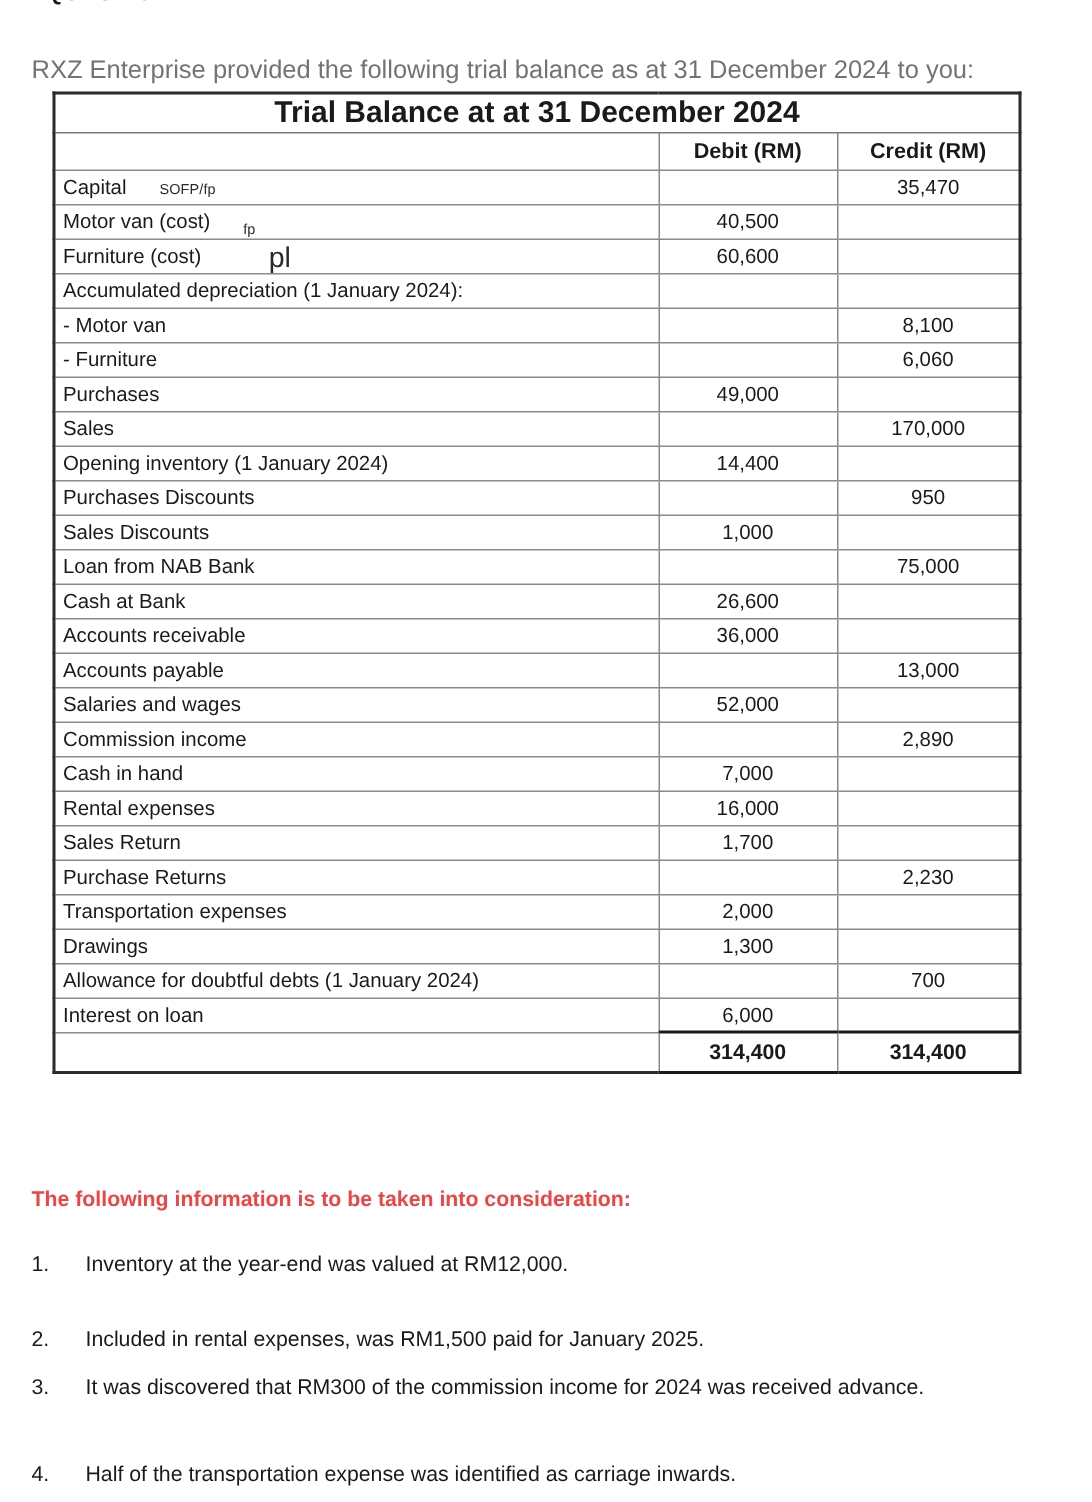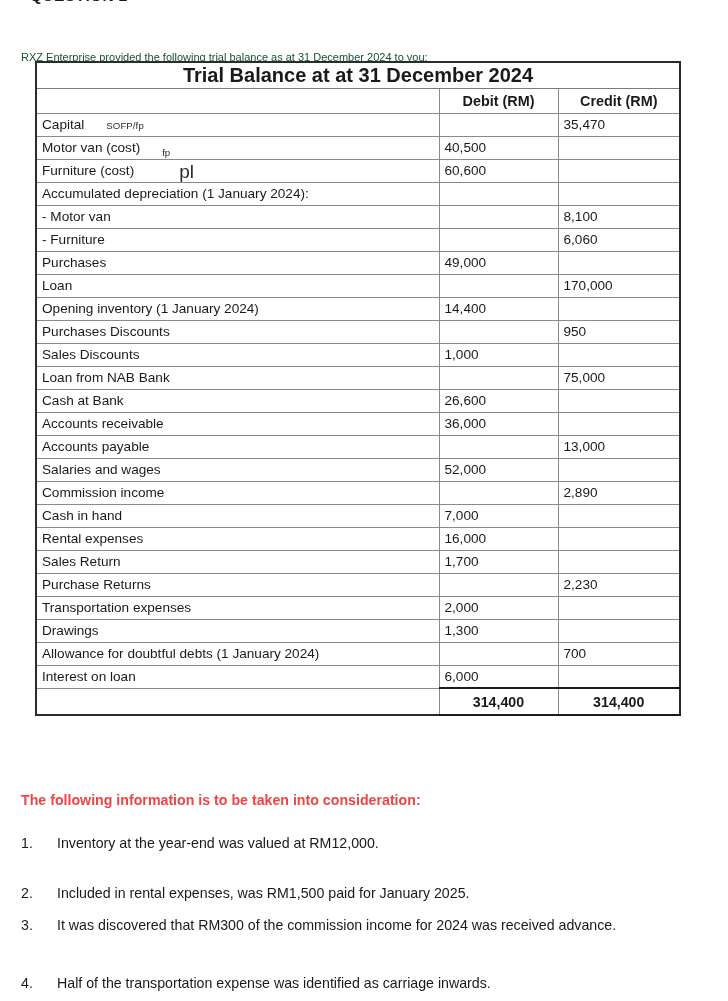--- a/index.html
+++ b/index.html
@@ -27,25 +27,25 @@
     font-weight: bold;
     letter-spacing: 0.4px;
     color: #1a1a1a;
     white-space: nowrap;
   }
 
   
   .intro {
     position: absolute;
     left: 21px;
-    top: 37px;
-    font-size: 11px;
+    top: 21px;
+    font-size: 17px;
     line-height: 18px;
     white-space: nowrap;
-    color: #14532d;
+    color: #737373;
   }
 
   
   .tb-wrap {
     position: absolute;
     left: 35px;
     top: 61px;
     width: 646px;
   }
   table.tb {
@@ -78,21 +78,21 @@
     border-bottom: 1px solid #7a7a7a !important;
   }
   .hdr-cell {
     text-align: center;
     font-weight: bold;
     font-size: 14.4px;
     height: 25px !important;
   }
   .hdr-blank { border-right: 1px solid #8a8a8a; }
 
-  .num { text-align: left; font-variant-numeric: tabular-nums; }
+  .num { text-align: center; font-variant-numeric: tabular-nums; }
   .desc { text-align: left; }
 
   
   .anno {
     display: inline-block;
     color: #2a2a2a;
     font-family: "Liberation Sans", sans-serif;
   }
   .anno-sofp { font-size: 9.6px; margin-left: 22px; letter-spacing: 0.1px; }
   .anno-fp   { font-size: 9.6px; margin-left: 22px; position: relative; top: 4px; }
@@ -203,21 +203,21 @@
           <td class="desc"><span>- Furniture</span></td>
           <td class="num"></td>
           <td class="num">6,060</td>
         </tr>
         <tr>
           <td class="desc"><span>Purchases</span></td>
           <td class="num">49,000</td>
           <td class="num"></td>
         </tr>
         <tr>
-          <td class="desc"><span>Loan</span></td>
+          <td class="desc"><span>Sales</span></td>
           <td class="num"></td>
           <td class="num">170,000</td>
         </tr>
         <tr>
           <td class="desc"><span>Opening inventory (1 January 2024)</span></td>
           <td class="num">14,400</td>
           <td class="num"></td>
         </tr>
         <tr>
           <td class="desc"><span>Purchases Discounts</span></td>

